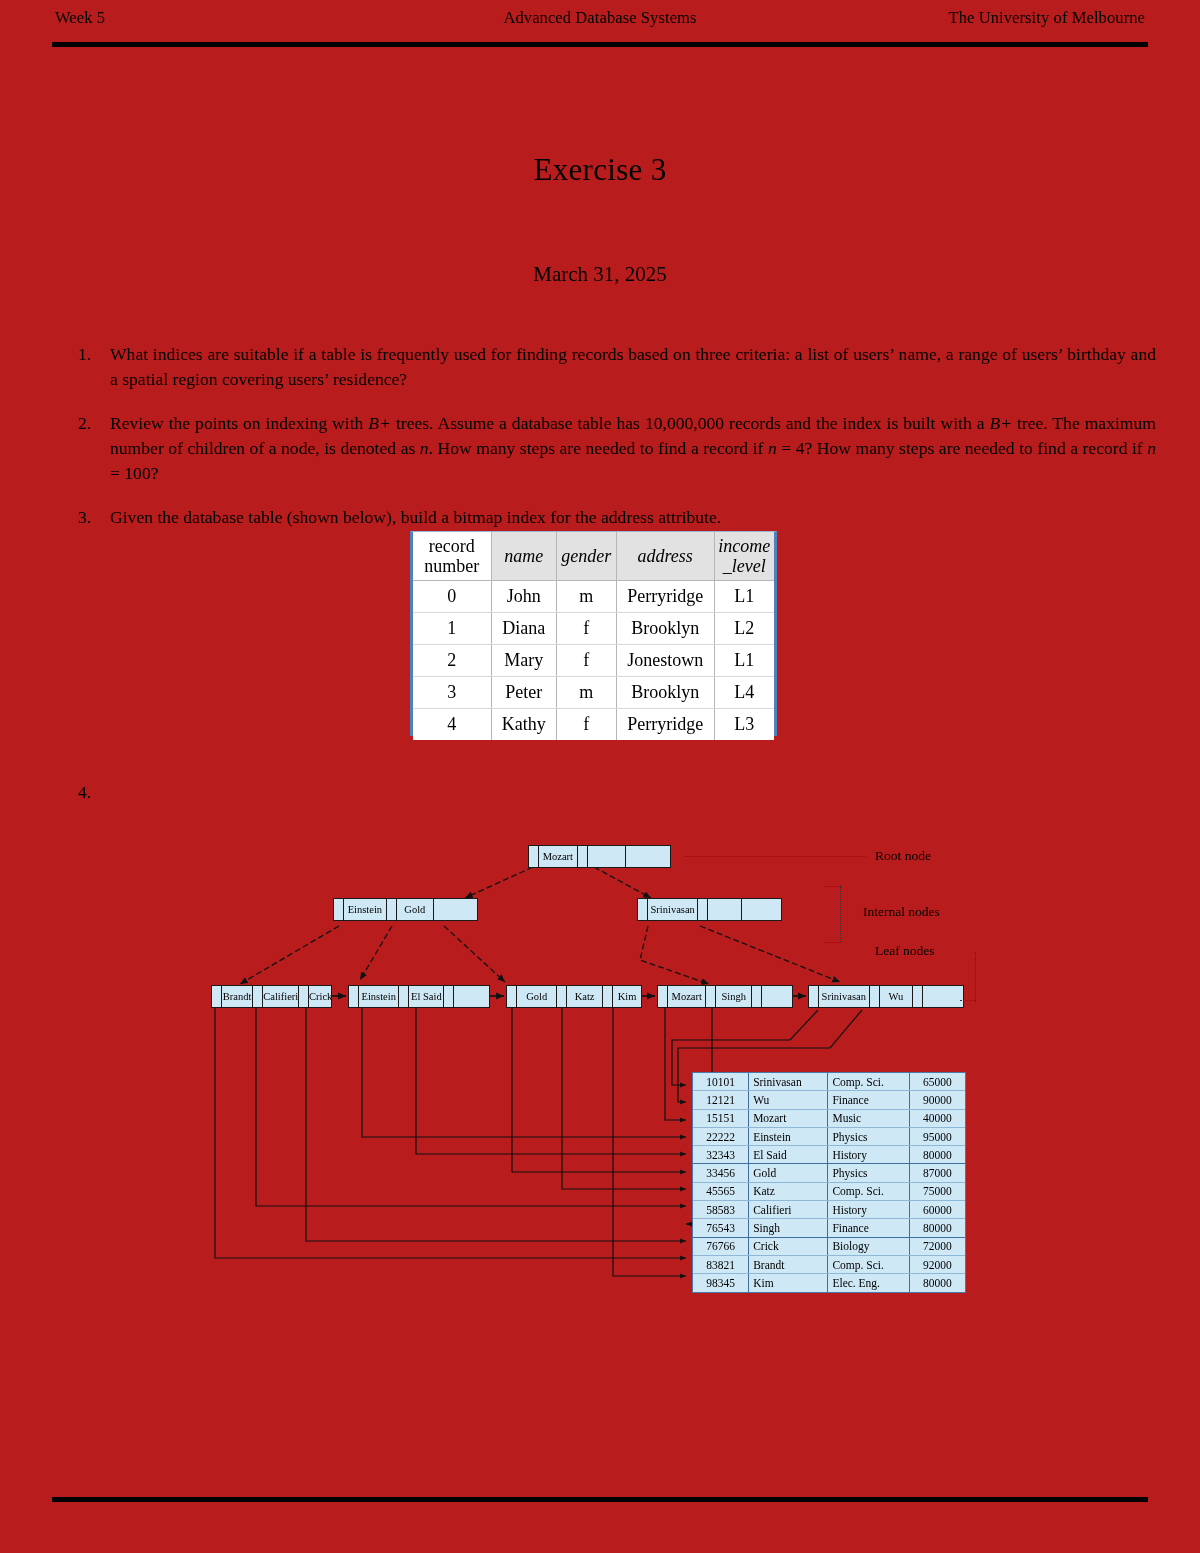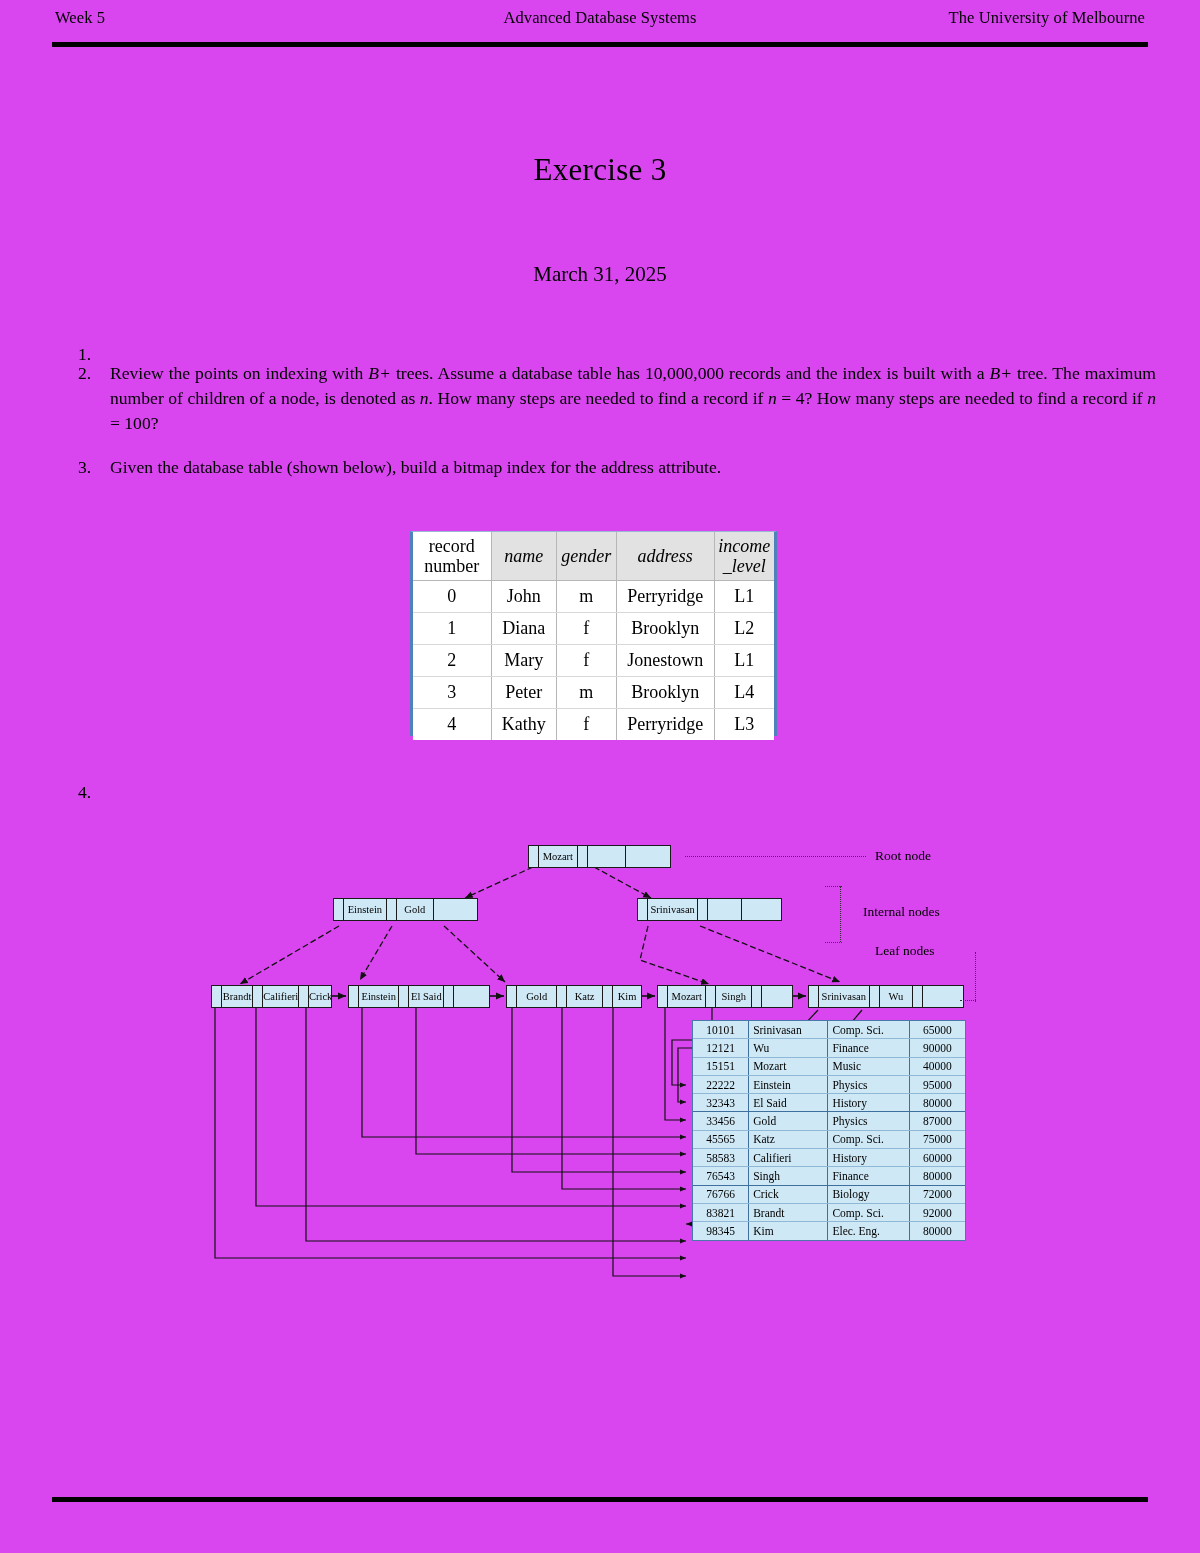--- a/index.html
+++ b/index.html
@@ -10,21 +10,21 @@
   }
   body {
     font-family: "Liberation Serif", "DejaVu Serif", serif;
     color: #000000;
   }
   #page {
     position: relative;
     width: 1200px;
     height: 1553px;
     margin: 0 auto;
-    background: #d946ef;
+    background: #b91c1c;
     overflow: hidden;
   }
 
   
   .runhead {
     position: absolute;
     left: 55px;
     right: 55px;
     top: 8px;
     height: 30px;
@@ -190,21 +190,21 @@
   .dotline-v {
     position: absolute;
     border-left: 1.6px dotted #333333;
     width: 0;
   }
 
   
   .recfile {
     position: absolute;
     left: 692px;
-    top: 1020px;
+    top: 1072px;
     width: 274px;
     border: 1.3px solid #4a78a8;
     box-sizing: border-box;
     background: #cfe8f5;
   }
   .recfile table {
     border-collapse: collapse;
     width: 100%;
     font-size: 11.5px;
   }
@@ -266,20 +266,21 @@
   </div>
   <div class="rule-top"></div>
 
   <div class="doc-title">Exercise 3</div>
   <div class="doc-date">March 31, 2025</div>
 
   <div class="qlist">
 
     <div class="qitem">
       <span class="qnum">1.</span>
+      <span>What indices are suitable if a table is frequently used for finding records based on three criteria: a list of users’ name, a range of users’ birthday and a spatial region covering users’ residence?</span>
     </div>
 
     <div class="qitem">
       <span class="qnum">2.</span>
       <span>Review the points on indexing with </span><span class="math-i">B+</span><span> trees. Assume a database table has 10,000,000 records and the index is built with a </span><span class="math-i">B+</span><span> tree. The maximum number of children of a node, is denoted as </span><span class="math-i">n</span><span>. How many steps are needed to find a record if </span><span class="math-i">n</span><span> = 4? How many steps are needed to find a record if </span><span class="math-i">n</span><span> = 100?</span>
     </div>
 
     <div class="qitem">
       <span class="qnum">3.</span>
       <span>Given the database table (shown below), build a bitmap index for the address attribute.</span>

